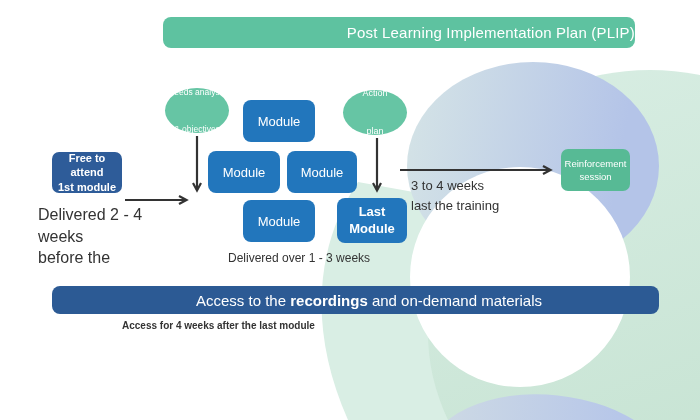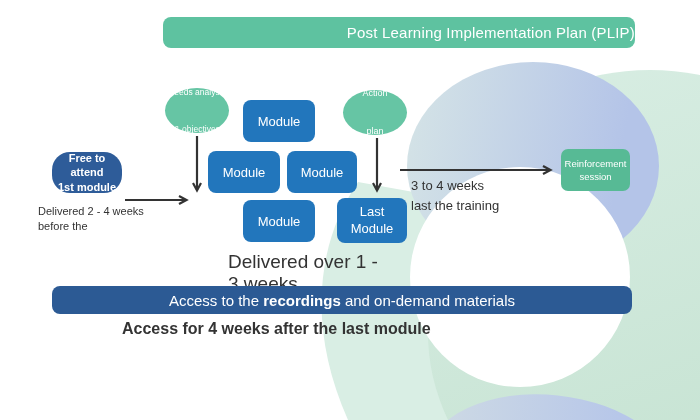--- a/index.html
+++ b/index.html
@@ -40,35 +40,35 @@
   .banner {
     border-radius:8px; display:flex; align-items:center; justify-content:center;
     color:#ffffff;
   }
   .title-banner { left:163px; top:17px; width:472px; height:31px; background:var(--c-banner_green); font-size:15px; font-weight:500; letter-spacing:.2px;justify-content:flex-end; }
   .module-box { background:var(--c-module_blue); border-radius:8px; font-size:13px; font-weight:500; }
   .module-1 { left:243px; top:100px; width:72px; height:42px; }
   .module-2 { left:208px; top:151px; width:72px; height:42px; }
   .module-3 { left:287px; top:151px; width:70px; height:42px; }
   .module-4 { left:243px; top:200px; width:72px; height:42px; }
-  .last-module { left:337px; top:198px; width:70px; height:45px; background:var(--c-module_blue); border-radius:8px; font-size:13px; font-weight:400; line-height:1.3; }
-  .free-box { left:52px; top:152px; width:70px; height:41px; background:var(--c-navy); border-radius:18px; font-size:11px; font-weight:700; line-height:1.3; }
+  .last-module { left:337px; top:198px; width:70px; height:45px; background:var(--c-module_blue); border-radius:8px; font-size:13px; font-weight:700; line-height:1.3; }
+  .free-box { left:52px; top:152px; width:70px; height:41px; background:var(--c-navy); border-radius:7px; font-size:11px; font-weight:700; line-height:1.3; }
   .reinforcement-box { left:561px; top:149px; width:69px; height:42px; background:var(--c-reinforcement_green); border-radius:7px; font-size:9.5px; font-weight:500; line-height:1.4;align-items:center; }
   .ellipse-node { background:var(--c-node_green); border-radius:50%; font-weight:500;gap:25px; }
   .needs-ellipse { left:165px; top:88px; width:64px; height:45px; font-size:8.5px; line-height:1.45; }
   .action-ellipse { left:343px; top:90px; width:64px; height:45px; font-size:9px; line-height:1.5; }
 
   
   .caption { color:var(--c-text); font-weight:500; }
-  .cap-before { left:38px; top:204px; width:132px; font-size:11px; line-height:1.35; }
+  .cap-before { left:38px; top:204px; width:132px; font-size:16px; line-height:1.35; }
   .cap-after  { left:411px; top:176px; width:140px; font-size:13px; line-height:1.5; }
-  .cap-over   { left:228px; top:251px; width:156px; font-size:19px; }
-  .cap-access { left:122px; top:320px; width:440px; font-size:16px; font-weight:700; }
+  .cap-over   { left:228px; top:251px; width:156px; font-size:12px; }
+  .cap-access { left:122px; top:320px; width:440px; font-size:10px; font-weight:700; }
 
-  .access-banner { left:52px; top:286px; width:580px; height:28px; background:var(--c-banner_navy); font-size:15px; font-weight:400; }
+  .access-banner { left:52px; top:286px; width:580px; height:28px; background:var(--c-banner_navy); font-size:15px; font-weight:400;padding-left:27px; }
   .access-banner b { font-weight:700; }
 
   
   .arrow-svg { left:0; top:0; width:700px; height:420px; pointer-events:none; }
   .arrow-stroke { stroke:var(--c-arrow); stroke-width:2.2; fill:none; }
 </style>
 </head>
 <body>
 
 <div class="stage">

